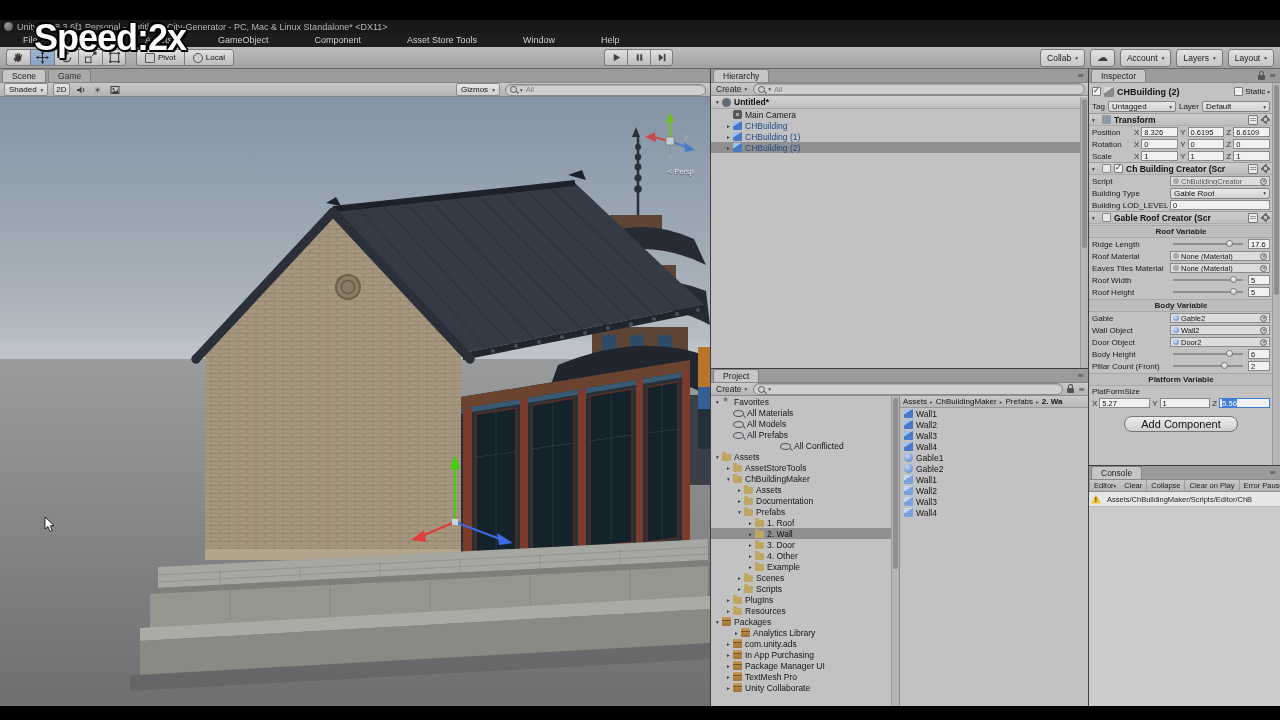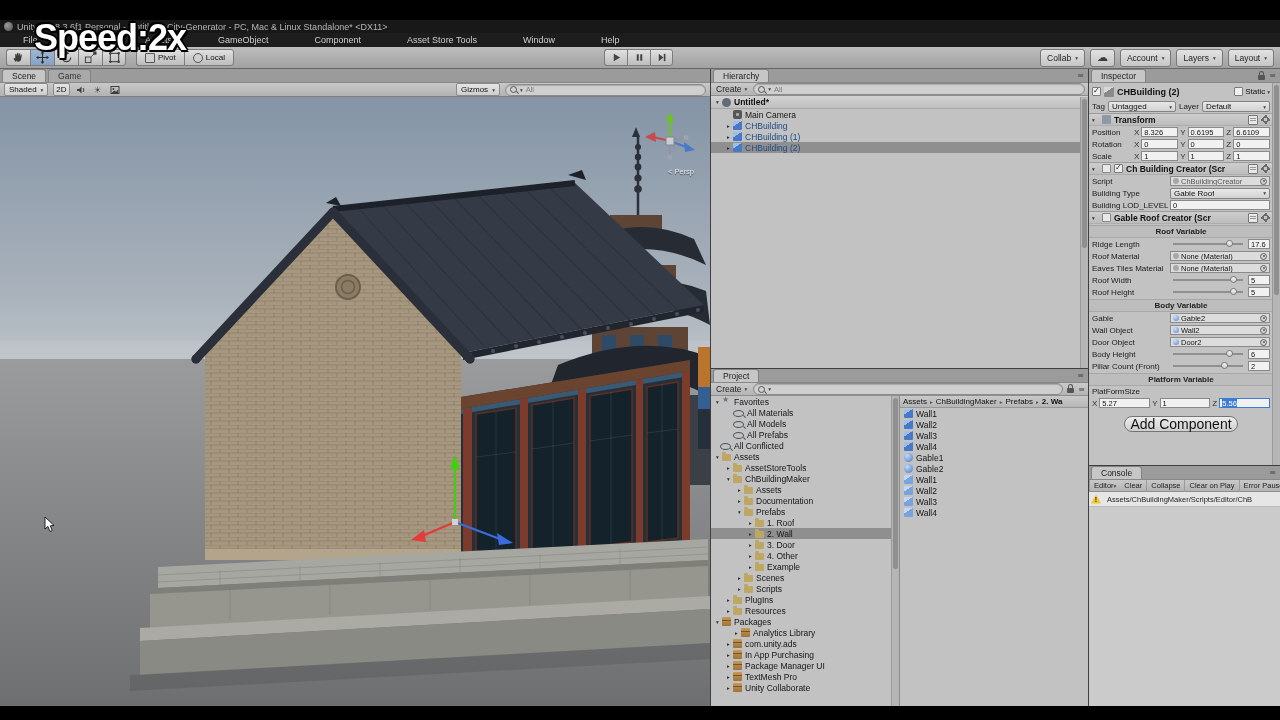--- a/index.html
+++ b/index.html
@@ -176,21 +176,21 @@
             font-size:7.5px;padding:0 2px;gap:2px;overflow:hidden;box-sizing:border-box}
   .obj-dot{width:6px;height:6px;border-radius:50%;background:radial-gradient(circle at 35% 30%,#cfe0f5,#5585cc);flex:0 0 6px}
   .obj-dot.none{background:#a8a8a8}
   .obj-txt{overflow:hidden;white-space:nowrap;flex:1}
   .obj-pick{width:7px;height:7px;border-radius:50%;border:1px solid #666;position:relative;flex:0 0 7px;background:#cfcfcf;box-sizing:border-box}
   .obj-pick::after{content:"";position:absolute;inset:1.5px;background:#666;border-radius:50%}
   .section-bar{height:11px;display:flex;align-items:center;justify-content:center;background:#bdbdbd;
                border-top:1px solid #a8a8a8;border-bottom:1px solid #a8a8a8;font-size:8px;font-weight:bold;color:#222;margin-top:1px}
   .script-val{color:#555}
   .add-comp{width:112px;height:14px;margin:7px auto 0;background:linear-gradient(#eee,#cfcfcf);border:1px solid #757575;
-            border-radius:8px;font-size:14px;display:flex;align-items:center;justify-content:center;color:#111}
+            border-radius:8px;font-size:11px;display:flex;align-items:center;justify-content:center;color:#111}
 
   
   #console-panel{left:1089px;top:466px;width:191px;height:240px}
   .con-toolbar{height:12px;background:linear-gradient(#c9c9c9,#b3b3b3);border-bottom:1px solid #8e8e8e;
                display:flex;align-items:center;font-size:7.5px;box-sizing:border-box}
   .con-btn{padding:0 4px;height:12px;display:flex;align-items:center;border-right:1px solid #9b9b9b;color:#222;white-space:nowrap}
   .con-btn.right{margin-left:auto;border-left:1px solid #9b9b9b;border-right:none}
   .con-list{position:absolute;top:26px;left:0;right:0;bottom:0;background:#cbcbcb}
   .con-entry{height:14px;background:#e6e6e6;border-bottom:1px solid #bcbcbc;display:flex;align-items:center;gap:3px;
              padding:0 2px;font-size:7.5px;color:#222;overflow:hidden;white-space:nowrap}
@@ -602,21 +602,21 @@
           <div class="row" style="padding-left: 13px;">
             <span class="arrow"></span>
             <span class="row-icon i-search"></span>
             <span class="row-label">All Models</span>
           </div>
           <div class="row" style="padding-left: 13px;">
             <span class="arrow"></span>
             <span class="row-icon i-search"></span>
             <span class="row-label">All Prefabs</span>
           </div>
-          <div class="row" style="padding-left: 0;">
+          <div class="row" style="padding-left: 21px; margin-left: 39px;">
             <span class="arrow"></span>
             <span class="row-icon i-search"></span>
             <span class="row-label">All Conflicted</span>
           </div>
           <div class="row open" style="padding-left: 2px;">
             <span class="arrow"></span>
             <span class="row-icon i-folder"></span>
             <span class="row-label">Assets</span>
           </div>
           <div class="row closed" style="padding-left: 13px;">

